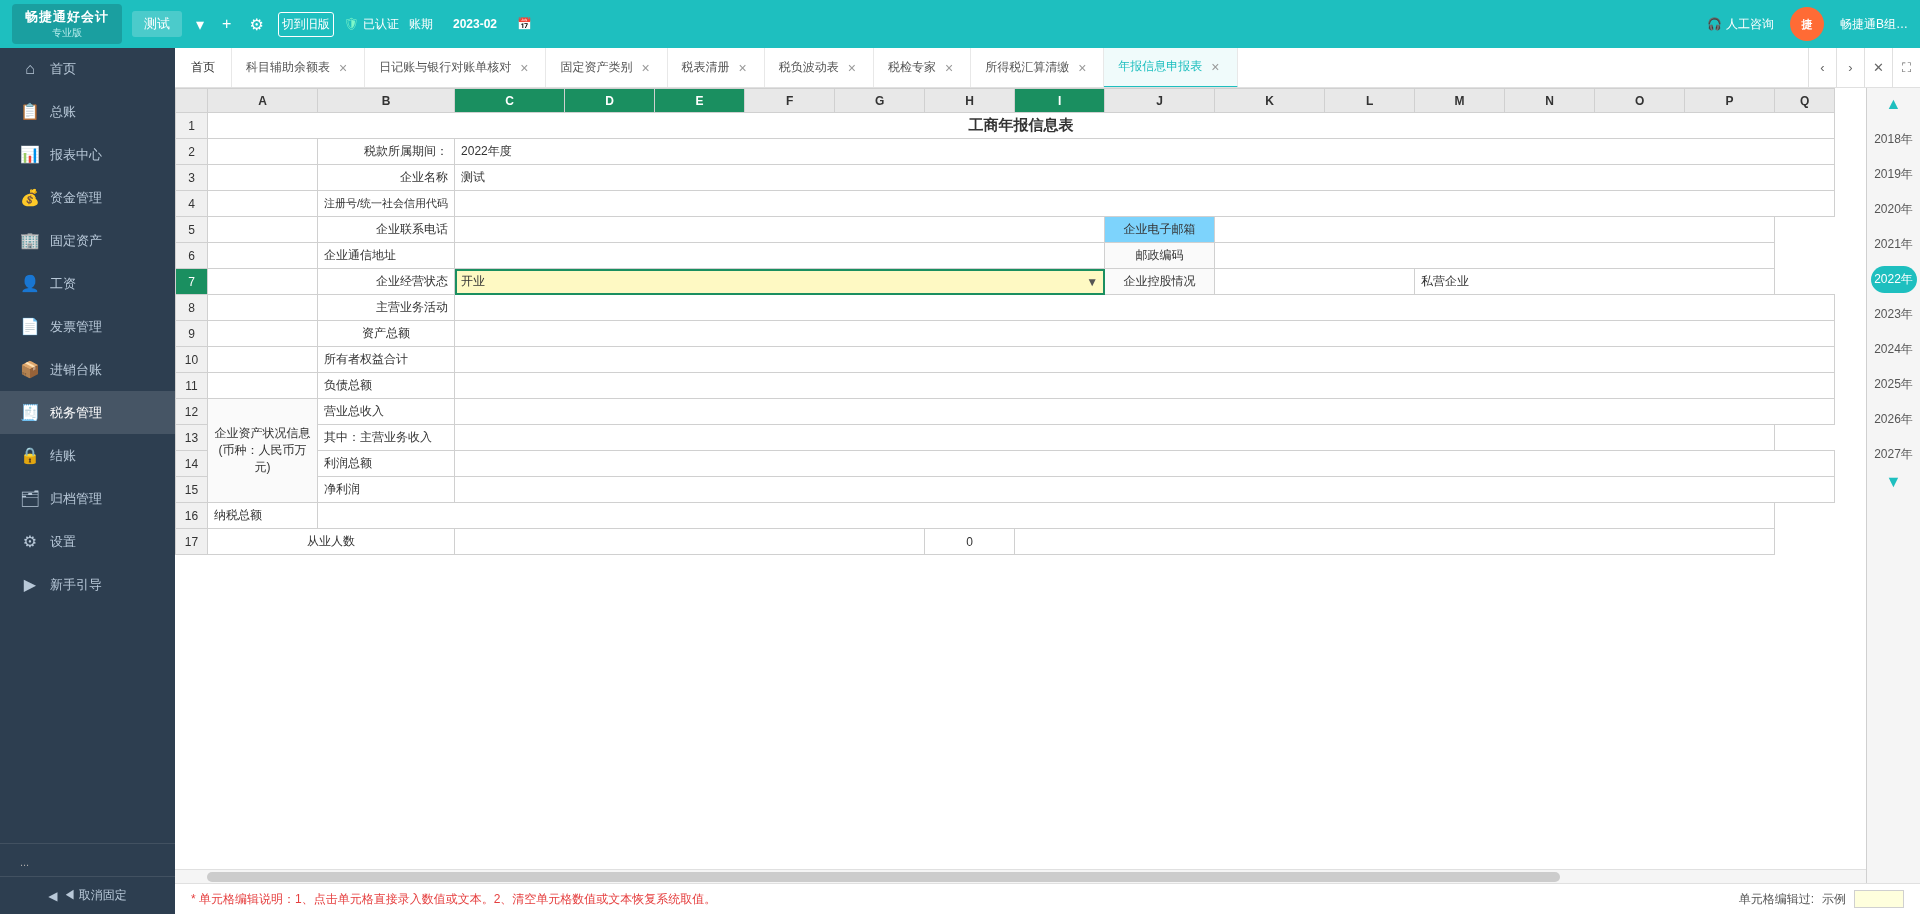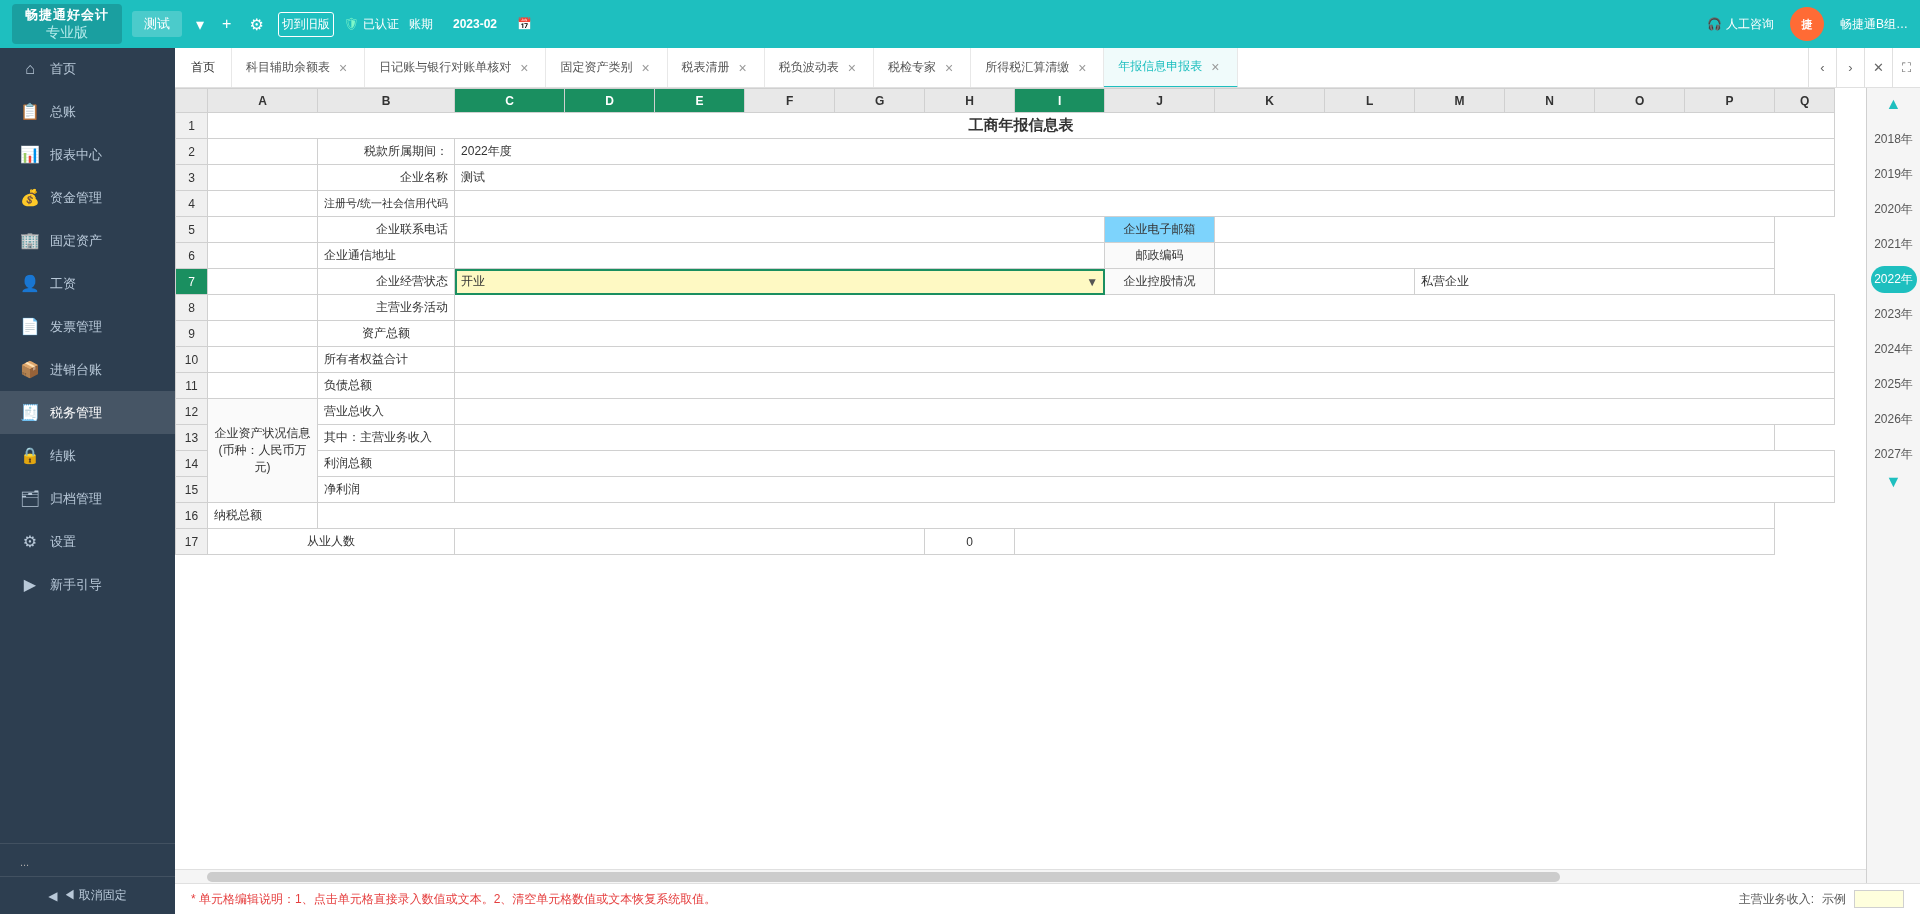--- a/index.html
+++ b/index.html
@@ -8,21 +8,21 @@
     
     .app-container { display: flex; flex-direction: column; height: 914px; width: 1920px; }
     .top-bar { height: 48px; background: #1ebfbf; display: flex; align-items: center; padding: 0 12px; gap: 10px; flex-shrink: 0; }
     .main-area { display: flex; flex: 1; overflow: hidden; }
     .sidebar { width: 175px; background: #2d3e50; display: flex; flex-direction: column; flex-shrink: 0; }
     .content-area { flex: 1; display: flex; flex-direction: column; overflow: hidden; }
 
     
     .app-logo { width: 110px; height: 40px; background: #1a9fa0; border-radius: 4px; display: flex; flex-direction: column; align-items: center; justify-content: center; color: white; font-size: 11px; cursor: pointer; }
     .app-logo-title { font-size: 13px; font-weight: bold; letter-spacing: 1px; }
-    .app-logo-sub { font-size: 14px; color: #b2eaea; }
+    .app-logo-sub { font-size: 10px; color: #b2eaea; }
     .top-bar-tab { background: rgba(255,255,255,0.2); color: white; padding: 4px 12px; border-radius: 3px; font-size: 13px; cursor: pointer; }
     .top-bar-btn { background: transparent; border: 1.5px solid white; color: white; padding: 3px 3px; border-radius: 3px; font-size: 12px; cursor: pointer; }
     .top-bar-icon { color: white; font-size: 16px; cursor: pointer; padding: 4px; }
     .top-bar-verified { color: white; font-size: 12px; display: flex; align-items: center; gap: 4px; }
     .top-bar-period { color: white; font-size: 12px; display: flex; align-items: center; gap: 20px; }
     .top-bar-right { margin-left: auto; display: flex; align-items: center; gap: 16px; }
     .top-bar-service { color: white; font-size: 12px; display: flex; align-items: center; gap: 4px; cursor: pointer; }
     .top-bar-avatar { width: 34px; height: 34px; background: #ff6b35; border-radius: 50%; display: flex; align-items: center; justify-content: center; color: white; font-size: 11px; font-weight: bold; cursor: pointer; }
     .top-bar-username { color: white; font-size: 12px; cursor: pointer; }
 
@@ -408,20 +408,20 @@
               <div class="year-item">2026年</div>
               <div class="year-item">2027年</div>
             </div>
           <span class="year-nav">▼</span>
         </div>
       </div>
 
       <div class="bottom-bar">
         <span>* 单元格编辑说明：1、点击单元格直接录入数值或文本。2、清空单元格数值或文本恢复系统取值。</span>
         <div class="bottom-bar-right">
-          <span style="color:#555;">主营业务收入:</span>
+          <span style="color:#555;">单元格编辑过:</span>
           <span style="color:#555;">示例</span>
           <span class="example-cell"></span>
         </div>
       </div>
     </div>
   </div>
 </div>
 
 </body></html>

